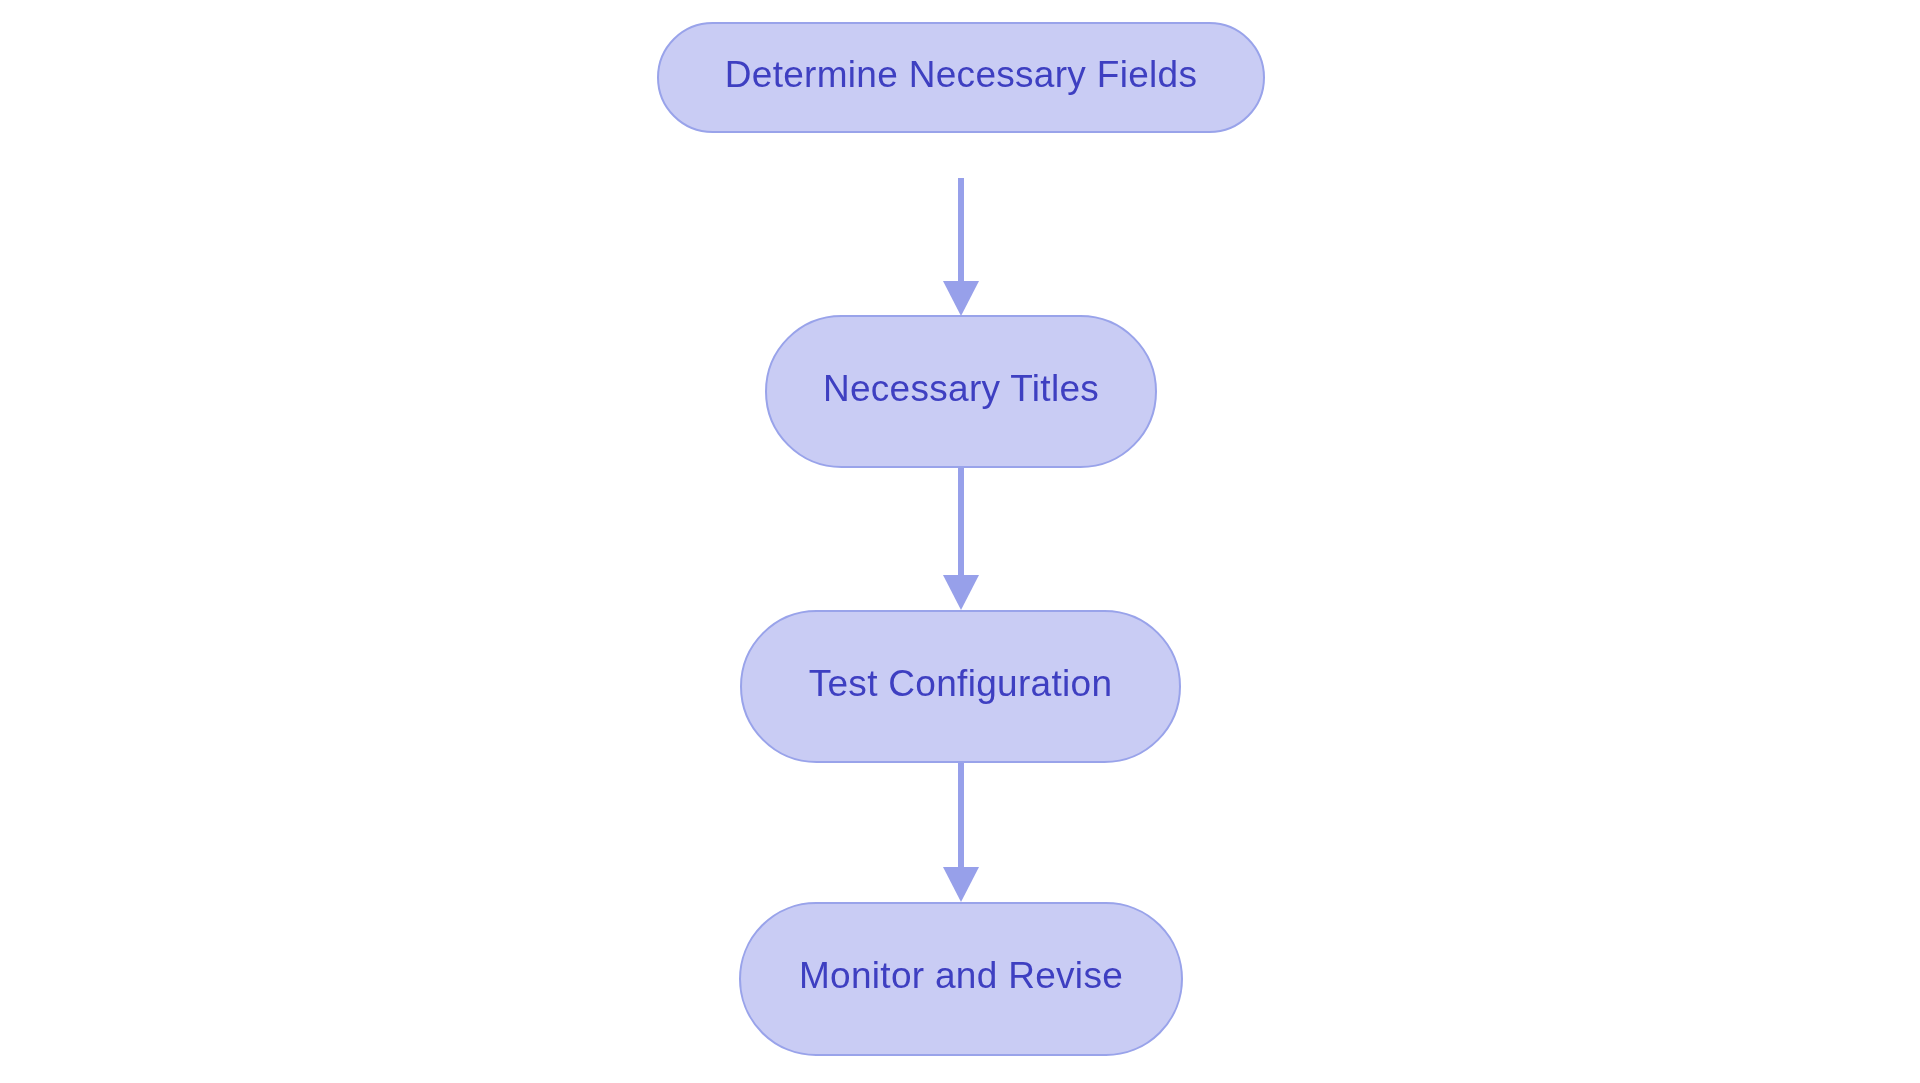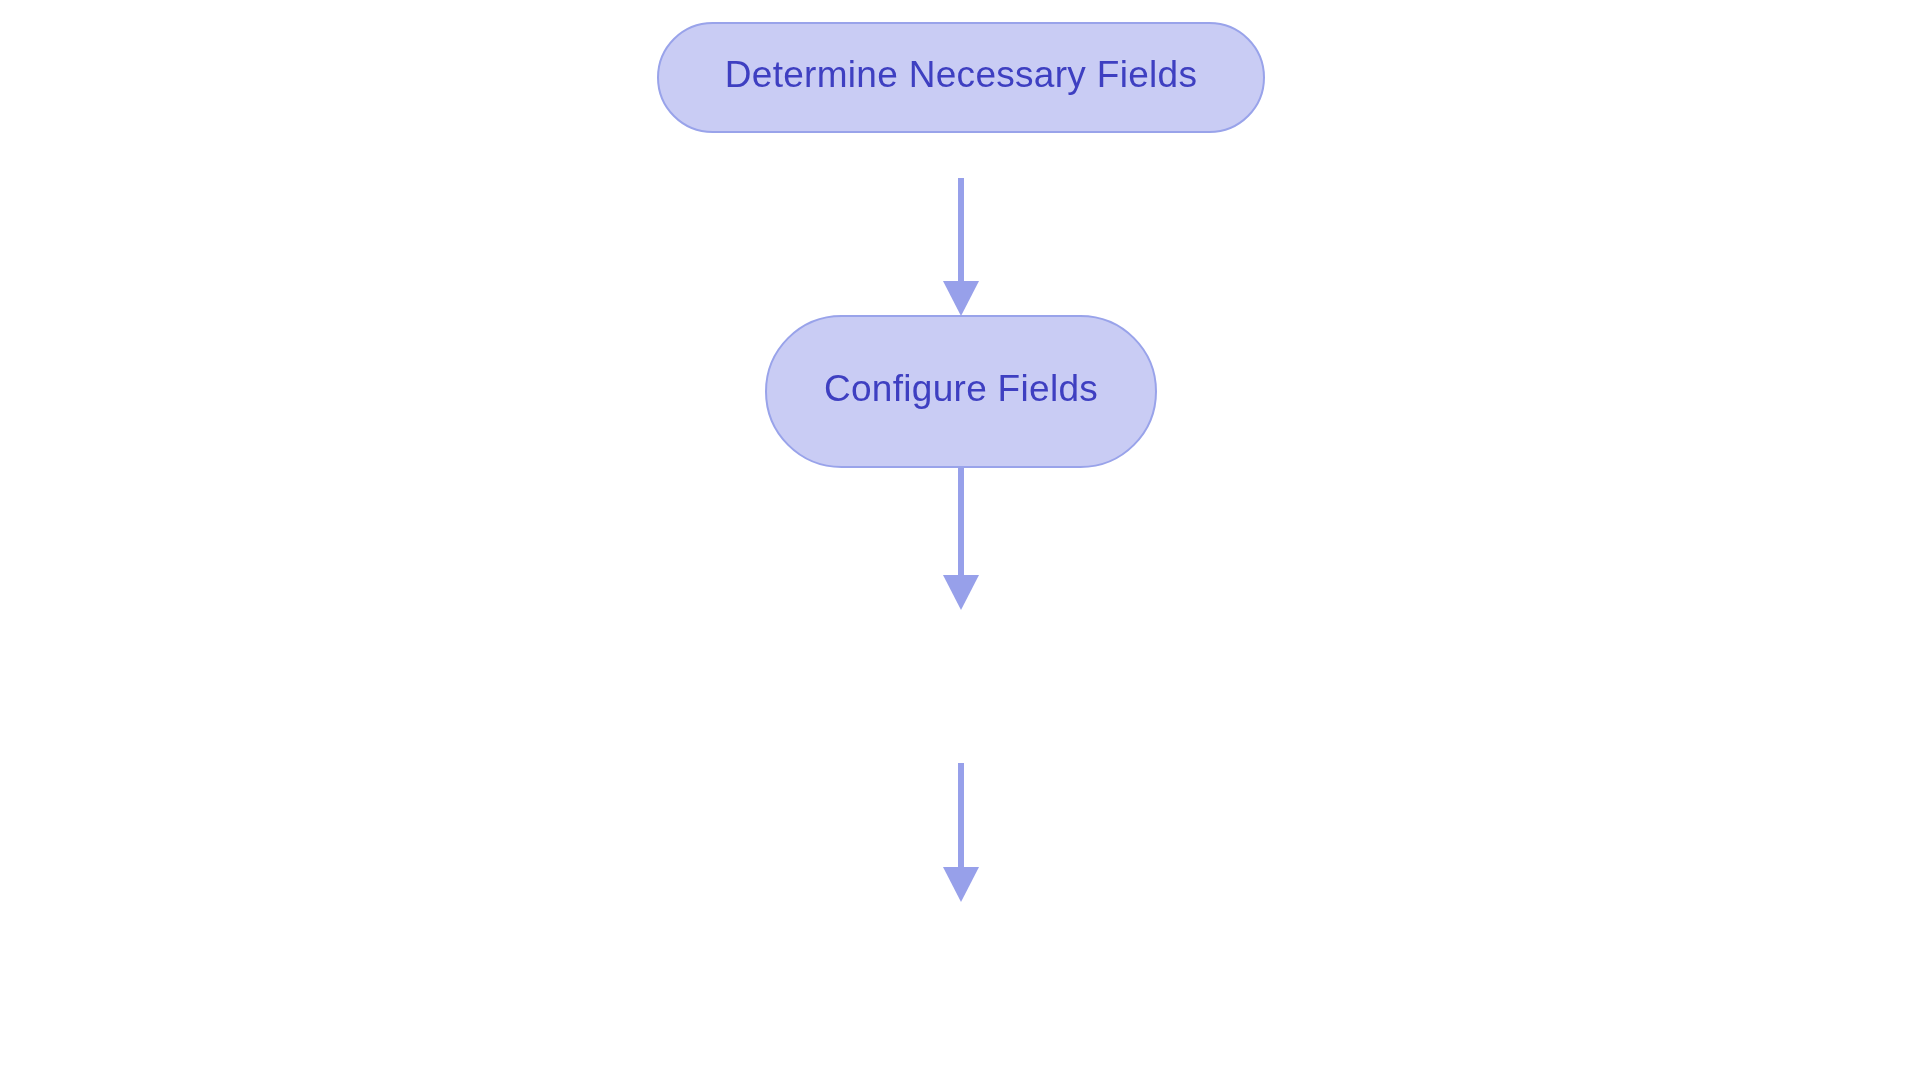--- a/index.html
+++ b/index.html
@@ -75,28 +75,34 @@
   <div class="node node1">
     <span class="node-label">Determine Necessary Fields</span>
   </div>
 
   <div class="arrow arrow1">
     <div class="arrow-line"></div>
     <div class="arrow-head"></div>
   </div>
 
   <div class="node node2">
-    <span class="node-label">Configure Fields</span>
+    <span class="node-label">Necessary Titles</span>
   </div>
 
   <div class="arrow arrow2">
     <div class="arrow-line"></div>
     <div class="arrow-head"></div>
   </div>
 
+  <div class="node node3">
+    <span class="node-label">Test Configuration</span>
+  </div>
 
   <div class="arrow arrow3">
     <div class="arrow-line"></div>
     <div class="arrow-head"></div>
   </div>
 
+  <div class="node node4">
+    <span class="node-label">Monitor and Revise</span>
+  </div>
 
 </div>
 
 </body></html>

